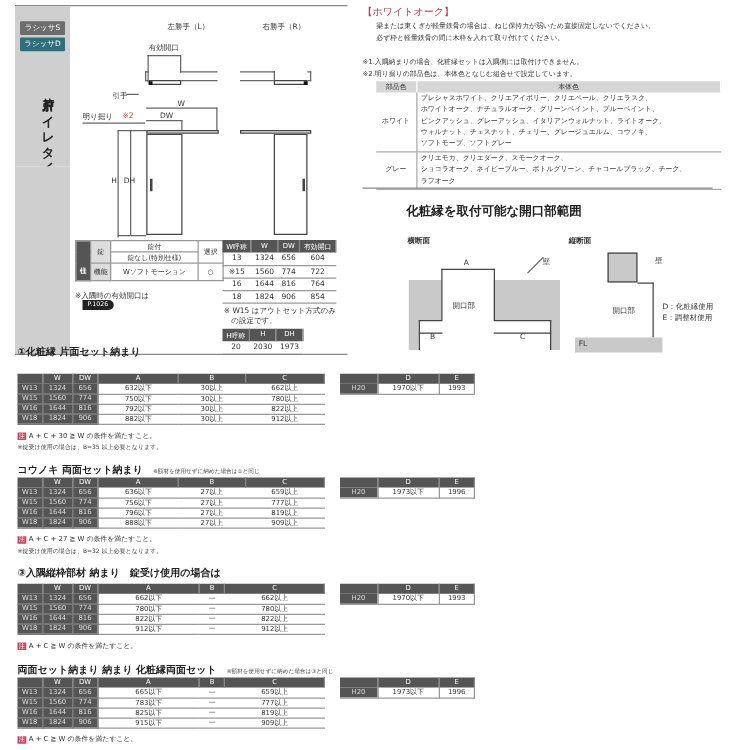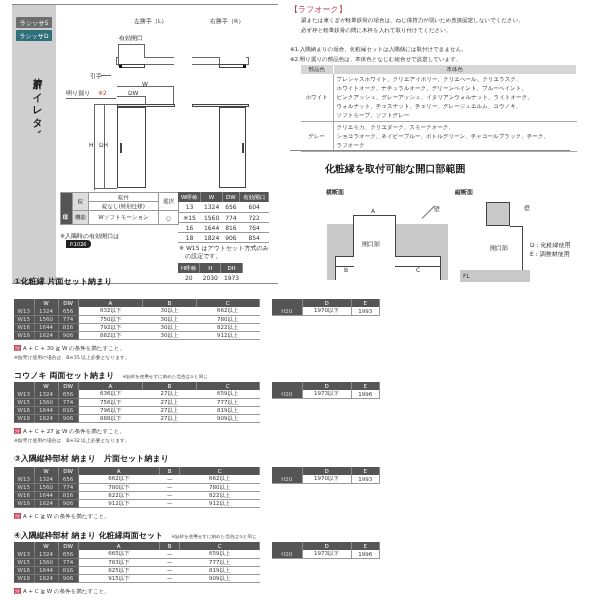--- a/index.html
+++ b/index.html
@@ -186,21 +186,21 @@
     <td>20</td>
     <td>2030</td>
     <td>1973</td>
   </tr>
 </tbody>
   </table>
 
 <div class="abs" style="left:12px;top:133px;width:44px;height:150px;background:#cfcfcf;"></div>
 <div class="abs" style="left:12px;top:283px;width:266px;height:1px;background:#888;"></div>
 
-<div class="abs caution-title">【ラフオーク】</div>
+<div class="abs caution-title">【ホワイトオーク】</div>
 <div class="abs caution-line" style="left:301px;top:17px;">梁または束くぎが軽量鉄骨の場合は、ねじ保持力が弱いため直接固定しないでください。</div>
 <div class="abs caution-line" style="left:301px;top:27px;">必ず枠と軽量鉄骨の間に木枠を入れて取り付けてください。</div>
 <div class="abs caution-line" style="left:290px;top:46px;">※1.入隅納まりの場合、化粧縁セットは入隅側には取付けできません。</div>
 <div class="abs caution-line" style="left:290px;top:56px;">※2.明り掘りの部品色は、本体色となじむ組合せで設定しています。</div>
 
 <table class="abs colortbl" style="left:301px;top:65px;">
   <tbody>
       <tr>
     <th>部品色</th>
     <th>本体色</th>
@@ -383,21 +383,21 @@
         <td class="dk">H20</td>
         <td>1973以下</td>
         <td>1996</td>
       </tr>
 </tbody>
   </table>
 <div class="abs note" style="top:428px;"><span class="chu">注</span><span>A + C + 27 ≧ W の条件を満たすこと。</span></div>
 <div class="abs note-sm" style="top:437px;">※錠受け使用の場合は、B=32 以上必要となります。</div>
 
 <div class="abs sec-title" style="top:453px;">
-  <span>③入隅縦枠部材 納まり　片面セット納まり</span>
+  <span>③入隅縦枠部材 納まり　錠受け使用の場合は</span>
 </div>
 <table class="abs btable" style="top:467px;width:246px;">
   <tbody>
       <tr>
     <th style="width:20px;"></th>
     <th style="width:24px;">W</th>
     <th style="width:20px;">DW</th>
     <th>A</th>
     <th>B</th>
     <th>C</th>
@@ -446,21 +446,21 @@
   <tr>
         <td class="dk">H20</td>
         <td>1970以下</td>
         <td>1993</td>
       </tr>
 </tbody>
   </table>
 <div class="abs note" style="top:513px;"><span class="chu">注</span><span>A + C ≧ W の条件を満たすこと。</span></div>
 
 <div class="abs sec-title" style="top:530px;">
-  <span>④入隅縦枠部材 納まり 化粧縁両面セット</span><span class="sec-note">※額材を使用せずに納めた場合は③と同じ</span>
+  <span>両面セット納まり 納まり 化粧縁両面セット</span><span class="sec-note">※額材を使用せずに納めた場合は③と同じ</span>
 </div>
 <table class="abs btable" style="top:542px;width:246px;">
   <tbody>
       <tr>
     <th style="width:20px;"></th>
     <th style="width:24px;">W</th>
     <th style="width:20px;">DW</th>
     <th>A</th>
     <th>B</th>
     <th>C</th>

